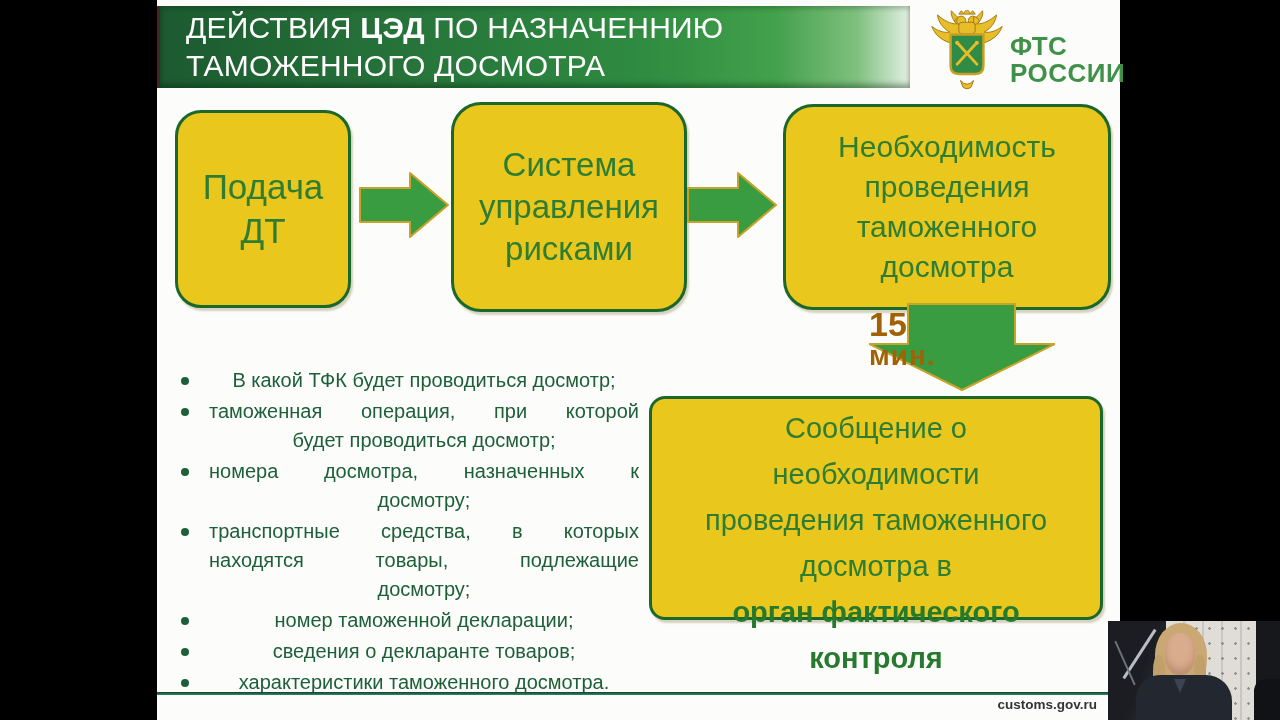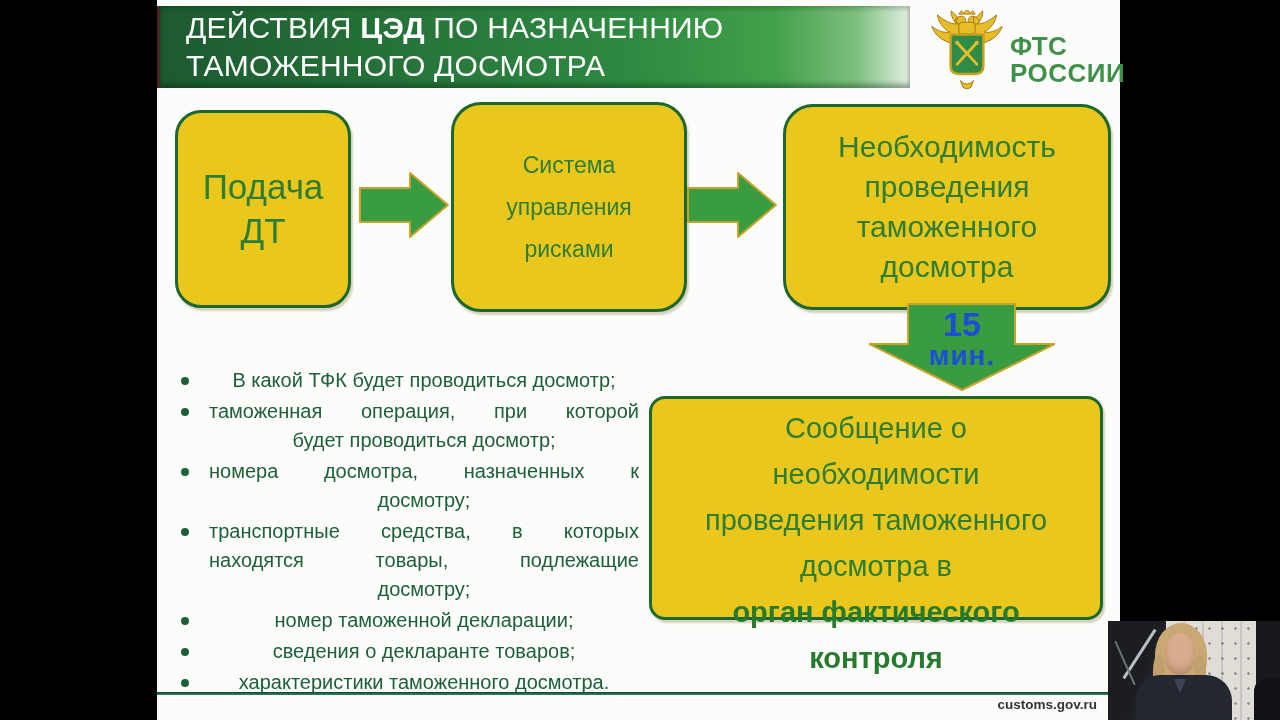--- a/index.html
+++ b/index.html
@@ -18,32 +18,32 @@
   
   .emblem{position:absolute;left:768px;top:10px;width:84px;height:82px;}
   .logo-text{position:absolute;left:853px;top:33px;color:#3f9149;font-weight:700;
     font-size:26px;line-height:27px;letter-spacing:.5px;}
   
   .ybox{position:absolute;background:#eac71d;border:3px solid #1b672c;
     box-shadow:2px 3px 2px rgba(100,85,15,.25);
     display:flex;align-items:center;justify-content:center;text-align:center;
     color:#2e7d33;white-space:pre-line;}
   .box1{left:18px;top:110px;width:170px;height:192px;border-radius:26px;font-size:35px;line-height:44px;}
-  .box2{left:294px;top:102px;width:230px;height:204px;border-radius:30px;font-size:23px;line-height:42px;}
+  .box2{left:294px;top:102px;width:230px;height:204px;border-radius:30px;font-size:33px;line-height:42px;}
   .box3{left:626px;top:104px;width:322px;height:200px;border-radius:30px;font-size:30px;line-height:40px;}
   .result-box{left:492px;top:396px;width:454px;height:224px;border-radius:16px;
     flex-direction:column;justify-content:flex-start;padding-top:6px;box-sizing:border-box;
     font-size:29px;line-height:46px;}
   .result-box .bold-part{font-weight:700;color:#267a2e;}
   
   .harrow{position:absolute;width:92px;height:68px;}
   .harrow1{left:201px;top:171px;}
   .harrow2{left:529px;top:171px;}
   .varrow{position:absolute;left:712px;top:303px;width:186px;height:88px;}
-  .timer{position:absolute;left:712px;top:306px;width:186px;text-align:center;color:#1d4ed8;
+  .timer{position:absolute;left:712px;top:306px;width:186px;color:#a16207;
     font-weight:700;z-index:3;}
   .timer .t-val{font-size:34px;line-height:36px;}
   .timer .t-unit{font-size:28px;line-height:28px;letter-spacing:1px;}
   
   .bullet-list{position:absolute;left:16px;top:366px;width:466px;color:#1d5f38;font-size:20px;text-align:center;}
   .bullet-item{display:flex;margin:0 0 2px 0;}
   .bullet-dot{flex:0 0 36px;position:relative;}
   .bullet-dot::after{content:"";position:absolute;left:8px;top:11px;width:8px;height:8px;
     border-radius:50%;background:#1d5f38;}
   .bullet-text{flex:1;line-height:29px;}

